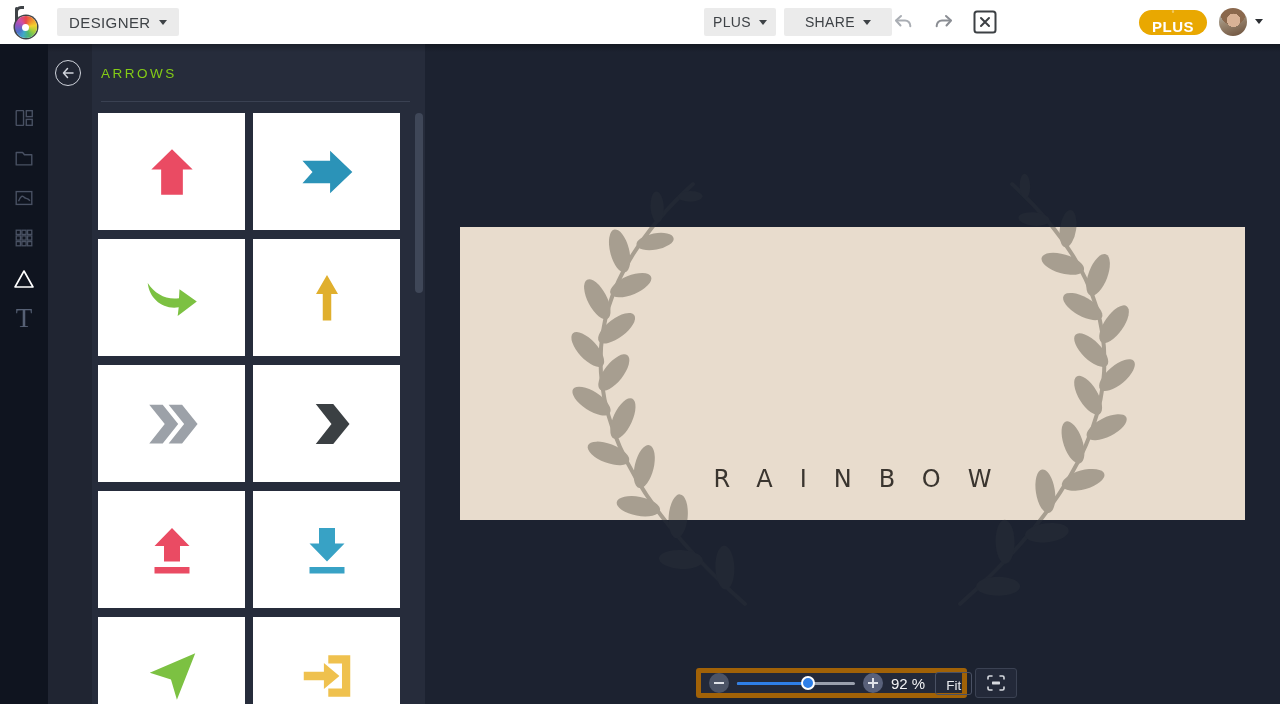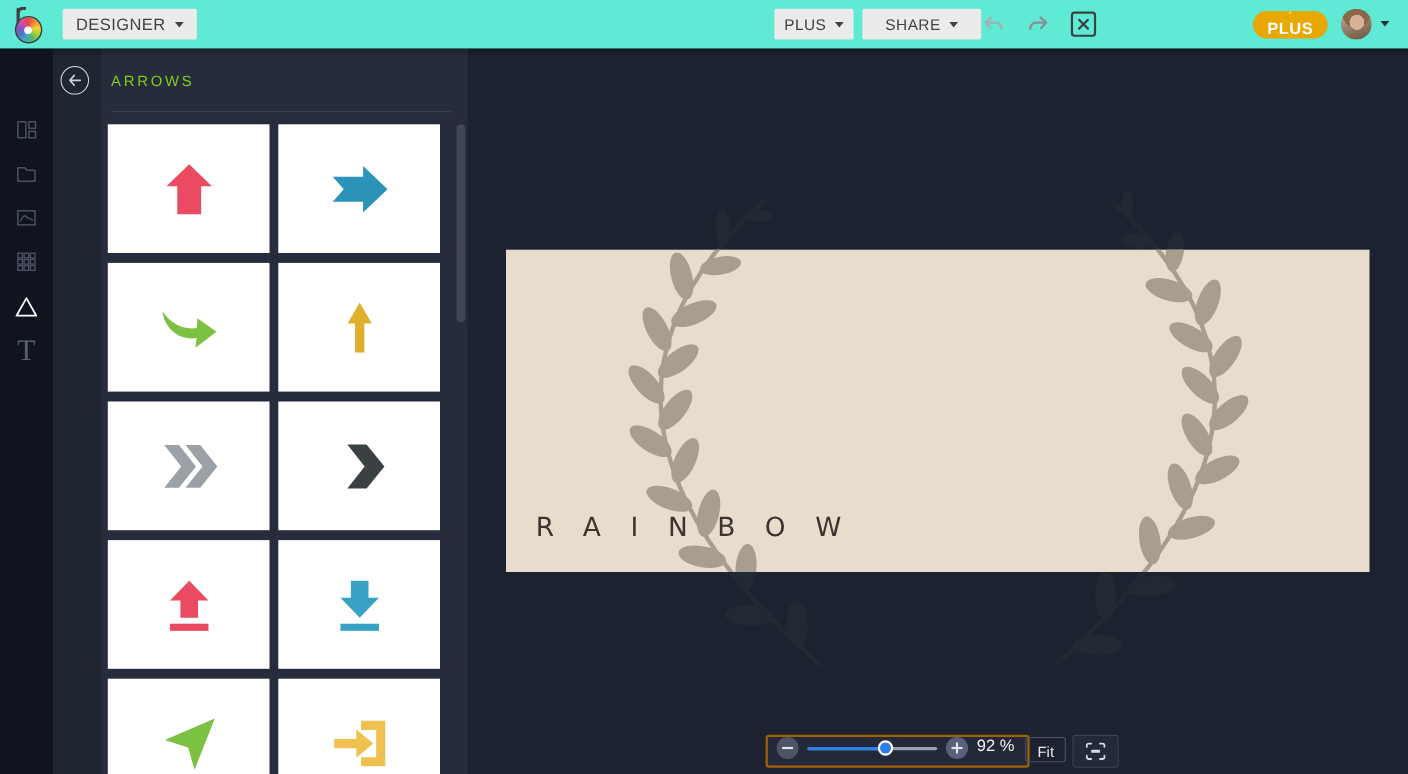--- a/index.html
+++ b/index.html
@@ -1,21 +1,21 @@
 <!DOCTYPE html>
 <html><head>
 <meta charset="utf-8">
 <style>
   * { margin:0; padding:0; box-sizing:border-box; }
   html,body { width:1280px; height:704px; overflow:hidden; }
   body { font-family:"Liberation Sans", sans-serif; background:#1C2230; }
   .app { position:relative; width:1280px; height:704px; }
 
   
-  .topbar { position:absolute; left:0; top:0; width:1280px; height:44px; background:#5eead4; z-index:30; }
+  .topbar { position:absolute; left:0; top:0; width:1280px; height:44px; background:#ffffff; z-index:30; }
   .logo { position:absolute; left:8px; top:4px; width:38px; height:38px; }
   .logo .stem { position:absolute; left:7px; top:3px; width:3px; height:26px; background:#3f4347; border-radius:2px; }
   .logo .hook { position:absolute; left:7px; top:2px; width:9px; height:6px; border:3px solid #3f4347; border-width:3px 0 0 3px; border-radius:6px 0 0 0; }
   .logo .wheel { position:absolute; left:7px; top:12px; width:22px; height:22px; border-radius:50%;
      background:conic-gradient(#e8474b,#f08c2e,#f2d12f,#a4cf3c,#4fb86a,#3fa9c9,#4f6fc9,#8f55c2,#d04fa4,#e8474b);
      box-shadow:0 0 0 1.5px #3f4347; }
   .logo .hole { position:absolute; left:14px; top:20px; width:7px; height:7px; border-radius:50%; background:#ffffff; }
   .tb-btn { position:absolute; top:8px; height:28px; background:#EBEBEB; border:none; border-radius:2px;
      display:flex; align-items:center; justify-content:center; gap:8px; font-family:"Liberation Sans",sans-serif;
      font-size:14px; color:#3E4246; letter-spacing:.4px; cursor:pointer; padding:0 12px; }
@@ -55,26 +55,26 @@
   .card svg { display:block; }
   .scroll-thumb { position:absolute; left:367px; top:69px; width:8px; height:180px; border-radius:4px; background:#3F4758; cursor:pointer; }
 
   
   .canvas { position:absolute; left:425px; top:44px; width:855px; height:660px; background:#1C2230; }
   .canvas::before { content:""; position:absolute; left:0; top:0; width:855px; height:8px; background:linear-gradient(rgba(0,0,0,0.30), rgba(0,0,0,0)); z-index:5; }
   #design-svg { position:absolute; left:0; top:0; }
   .artboard-text { position:absolute; left:35px; top:183px; width:785px; height:293px; }
   .design-title { position:absolute; left:0; top:66px; width:785px; height:160px; display:flex; align-items:center; justify-content:center;
      font-family:"DejaVu Serif", serif; font-style:italic; font-size:96px; color:#2E2A26; cursor:pointer; }
-  .design-subtitle { position:absolute; left:0; top:238px; width:785px; text-align:left; font-family:"DejaVu Sans", sans-serif;
+  .design-subtitle { position:absolute; left:0; top:238px; width:785px; text-align:center; font-family:"DejaVu Sans", sans-serif;
      font-size:24px; color:#3A352F; letter-spacing:27px; text-indent:27px; cursor:pointer; }
 
   
-  .zoombar { position:absolute; left:271px; top:624px; width:240px; height:30px; background:#232939; border:2px solid #a16207; border-radius:3px;
-     display:flex; padding:0 8px; z-index:6; }
+  .zoombar { position:absolute; left:271px; top:624px; width:271px; height:30px; background:#232939; border:5px solid #a16207; border-radius:3px;
+     display:flex; align-items:center; padding:0 8px; z-index:6; }
   .zoom-circle { width:20px; height:20px; border-radius:50%; border:none; cursor:pointer; position:relative; flex:none; }
   .zoom-minus { background:#4C5466; }
   .zoom-plus { background:#59617A; }
   .zoom-circle .h { position:absolute; left:5px; top:9px; width:10px; height:2px; background:#dfe2e8; }
   .zoom-circle .v { position:absolute; left:9px; top:5px; width:2px; height:10px; background:#dfe2e8; }
   .slider { position:relative; width:118px; height:20px; margin:0 8px; cursor:pointer; flex:none; }
   .slider .track { position:absolute; left:0; top:8.5px; width:118px; height:3px; border-radius:2px; background:#9AA0AD; }
   .slider .fill { position:absolute; left:0; top:8.5px; height:3px; border-radius:2px; background:#2E7FE8; }
   .slider .thumb { position:absolute; top:3px; width:14px; height:14px; border-radius:50%; background:#2E7FE8; border:2.5px solid #ffffff; margin-left:-7px; cursor:grab; }
   .zoom-readout { color:#F2F3F5; font-size:15px; margin-left:8px; flex:none; }

